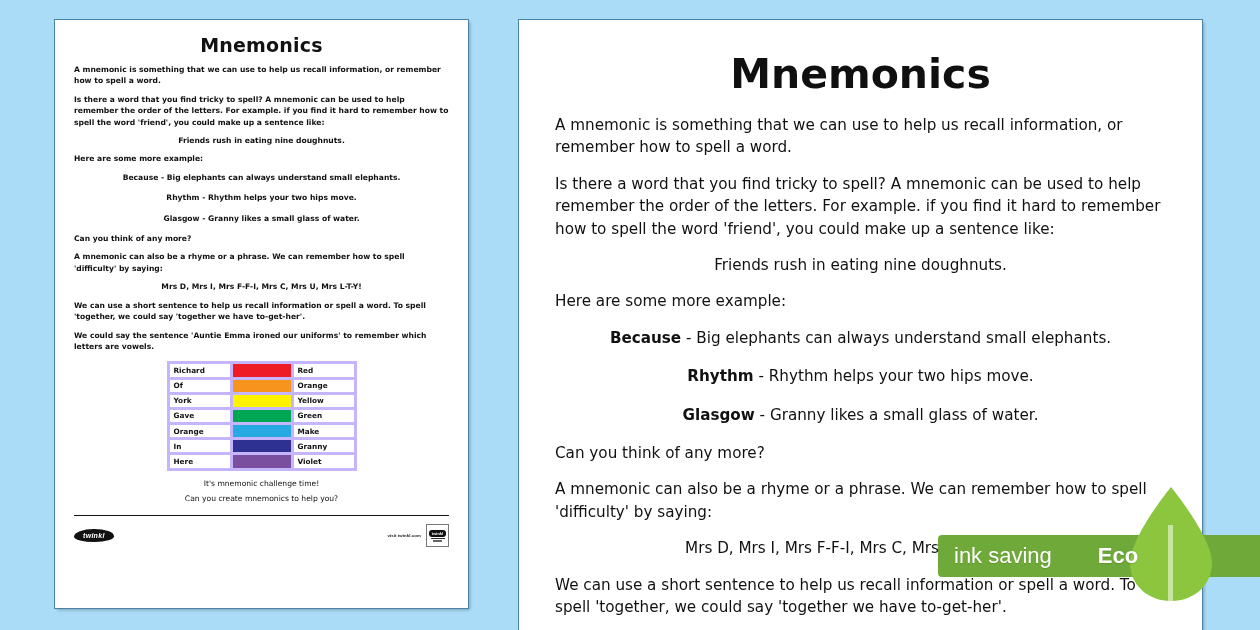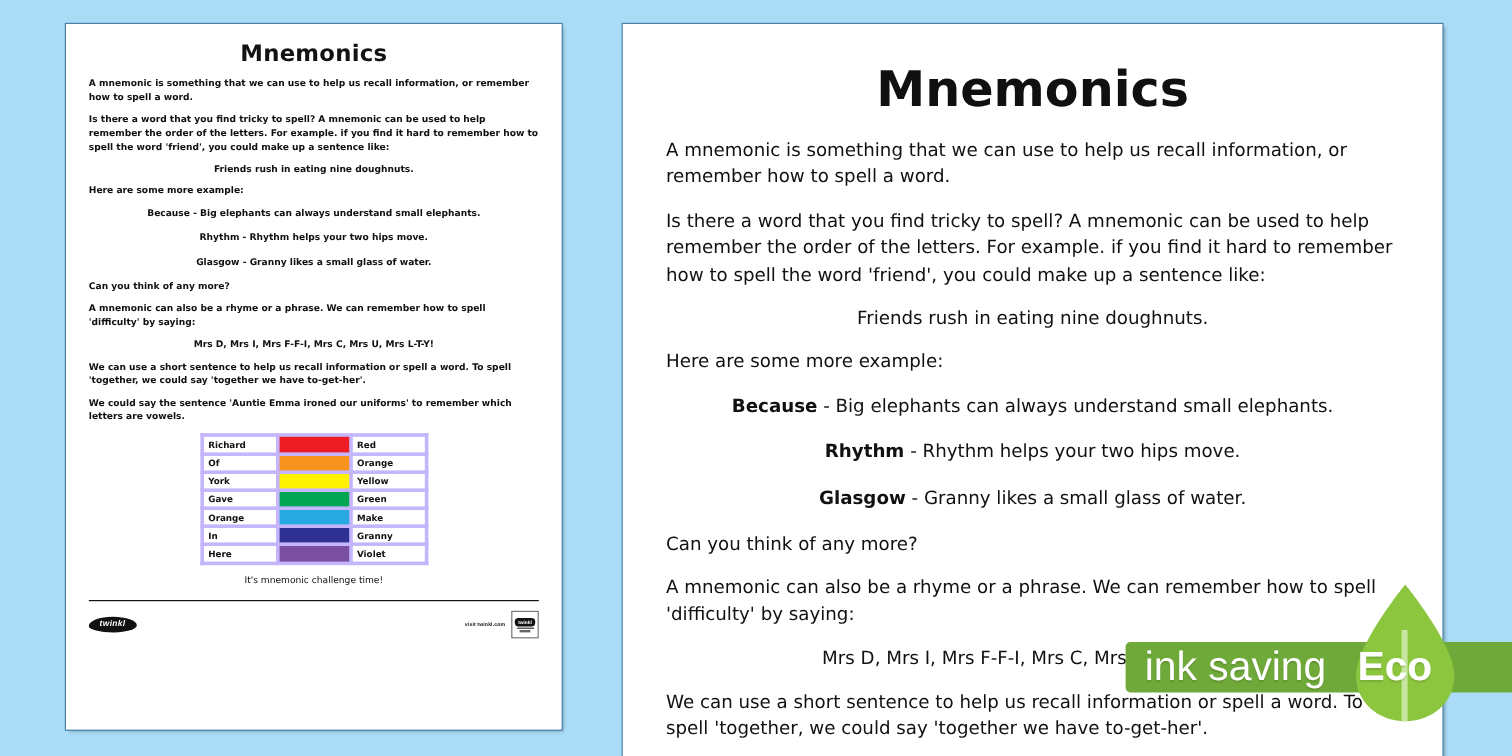--- a/index.html
+++ b/index.html
@@ -90,24 +90,24 @@
     position:absolute;left:0;top:6px;width:322px;height:42px;
     background:#6FA939;border-radius:4px 0 0 4px;
   }
   .eco-leaf{
     position:absolute;left:180px;top:-44px;width:106px;height:118px;
   }
   .eco-text{
     position:absolute;left:16px;top:6px;height:42px;width:300px;
     display:flex;align-items:center;gap:26px;
     font-family:"Liberation Sans",sans-serif;
-    font-size:34px;color:#ffffff;font-weight:normal;
+    font-size:22px;color:#ffffff;font-weight:normal;
     text-shadow:0 1px 1px rgba(0,0,0,.12);
   }
-  .eco-text .eco-word{font-weight:bold;}
+  .eco-text .eco-word{font-weight:bold;margin-left:20px;}
 </style>
 </head>
 <body style="background: rgb(171, 220, 247);">
 
 <div class="stage">
 
   <div class="sheet" id="page-left">
     <div class="lp-inner">
 
       <div class="lp-title">Mnemonics</div>
@@ -169,20 +169,21 @@
               <tr>
                 <td class="word">Here</td>
                 <td class="swatch" style="background: rgb(123, 79, 160);"></td>
                 <td class="name">Violet</td>
               </tr>
             </tbody>
         </table>
       </div>
 
       <div class="lp-challenge">It's mnemonic challenge time!</div>
+      <div class="lp-challenge">Can you create mnemonics to help you?</div>
 
       <div class="lp-footer-rule"></div>
       <div class="lp-footer">
         <div class="twinkl-logo">twinkl</div>
         <div class="lp-footer-right">
           <span class="visit-url">visit twinkl.com</span>
           <span class="badge-box">
             <span class="badge-top">twinkl</span>
             <span class="badge-line"></span>
             <span class="badge-line s"></span>

